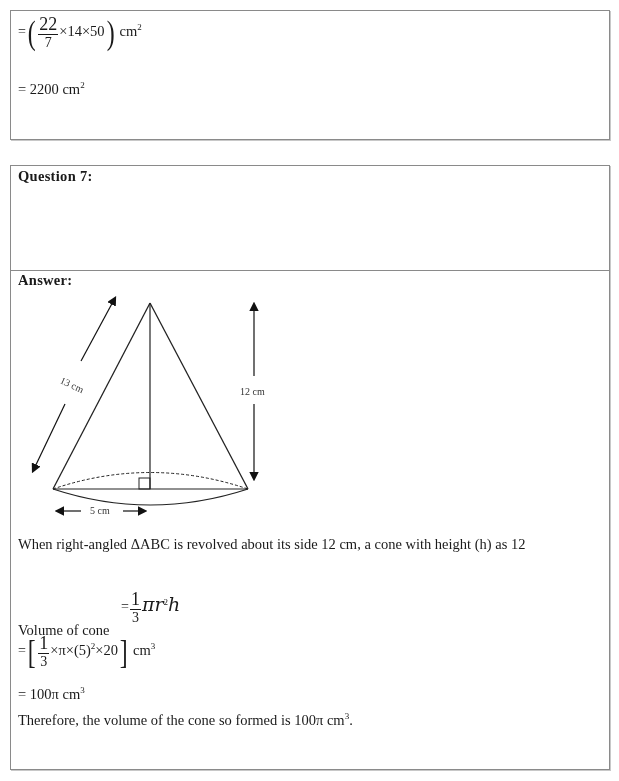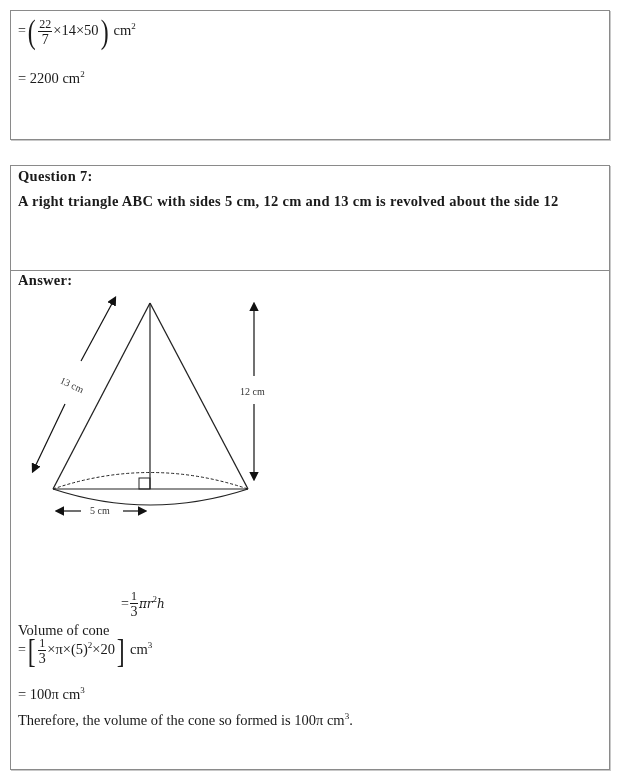--- a/index.html
+++ b/index.html
@@ -6,44 +6,43 @@
   body { width: 619px; height: 781px; position: relative; overflow: hidden;
          font-family: "Liberation Serif", "DejaVu Serif", serif; color: #1a1a1a; }
   .box { position: absolute; border: 1px solid #8a8a8a; box-shadow: 1px 1px 0 #c8c8c8; background: #fff; }
   #box1 { left: 10px; top: 10px; width: 598px; height: 128px; }
   #box2 { left: 10px; top: 165px; width: 598px; height: 603px; }
   .divider { position: absolute; left: 0; right: 0; top: 104px; border-top: 1px solid #8a8a8a; }
   .line { position: absolute; left: 7px; font-size: 14.5px; white-space: nowrap; }
   .bold { font-weight: bold; letter-spacing: 0.3px; }
   sup { font-size: 9px; vertical-align: 6px; line-height: 0; }
   .frac { display: inline-block; vertical-align: middle; text-align: center; line-height: 1; margin: 0 1px; }
-  .frac .num { display: block; border-bottom: 1px solid #1a1a1a; padding: 0 1px 1px; font-size: 12px; }
+  .frac .num { display: block; border-bottom: 1px solid #1a1a1a; padding: 0 1px 1px; font-size: 18px; }
   .frac .den { display: block; padding-top: 1px; font-size: 14px; }
   .paren { font-size: 34px; font-weight: 200; vertical-align: middle; line-height: 1; display: inline-block; transform: scaleX(0.7); }
   .bracket { font-size: 34px; vertical-align: middle; line-height: 1; display: inline-block; transform: scaleX(0.7); }
   .eq { font-size: 14px; }
-  .math { font-family: "DejaVu Serif", serif; font-style: italic; font-size: 12px; }
+  .math { font-family: "DejaVu Serif", serif; font-style: italic; font-size: 19px; }
   .diagram { position: absolute; left: 0; top: 110px; width: 300px; height: 250px; }
   .diagram text { font-family: "Liberation Serif", serif; font-size: 10px; fill: #333; }
 </style>
 </head>
 <body>
 
 <div class="box" id="box1">
   <div class="line" style="top:4px;">
     <span class="eq">=</span><span class="paren">(</span><span class="frac"><span class="num">22</span><span class="den">7</span></span><span>×14×50</span><span class="paren">)</span> <span>cm</span><sup>2</sup>
   </div>
-  <div class="line" style="top:59px;">
+  <div class="line" style="top:70px;">
     <span>= 2200 cm</span><sup>2</sup>
   </div>
 </div>
 
 <div class="box" id="box2">
   <div class="line bold" style="top:2px;text-align:center;">Question 7:</div>
-  <div class="line bold" style="top:27px;">A right triangle ABC with sides 5 cm, 12 cm and 13 cm is revolved about the side 12</div>
 
   <div class="divider"></div>
 
   <div class="line bold" style="top:106px;">Answer:</div>
 
   <svg class="diagram" viewBox="0 0 300 250">
     <defs>
       <marker id="arr" markerWidth="8" markerHeight="8" refX="6" refY="4" orient="auto">
         <path d="M0,0 L8,4 L0,8 z" fill="#111"></path>
       </marker>
@@ -67,20 +66,21 @@
 
     <line x1="243" y1="100" x2="243" y2="28" stroke="#111" stroke-width="1.2" marker-end="url(#arr)"></line>
     <line x1="243" y1="128" x2="243" y2="203" stroke="#111" stroke-width="1.2" marker-end="url(#arr)"></line>
     <text x="229" y="119">12 cm</text>
 
     <line x1="70" y1="235" x2="46" y2="235" stroke="#111" stroke-width="1.2" marker-end="url(#arr)"></line>
     <line x1="112" y1="235" x2="134" y2="235" stroke="#111" stroke-width="1.2" marker-end="url(#arr)"></line>
     <text x="79" y="238">5 cm</text>
   </svg>
 
+  <div class="line" style="top:370px;">When right-angled ΔABC is revolved about its side 12 cm, a cone with height (h) as 12</div>
 
   <div class="line" style="top:456px;">Volume of cone</div>
   <div class="line" style="left:110px; top:424px;">
     <span class="eq">=</span><span class="frac"><span class="num">1</span><span class="den">3</span></span><span class="math">πr</span><sup>2</sup><span class="math">h</span>
   </div>
 
   <div class="line" style="top:468px;">
     <span class="eq">=</span><span class="bracket">[</span><span class="frac"><span class="num">1</span><span class="den">3</span></span><span>×π×(5)</span><sup>2</sup><span>×20</span><span class="bracket">]</span> <span>cm</span><sup>3</sup>
   </div>
 

